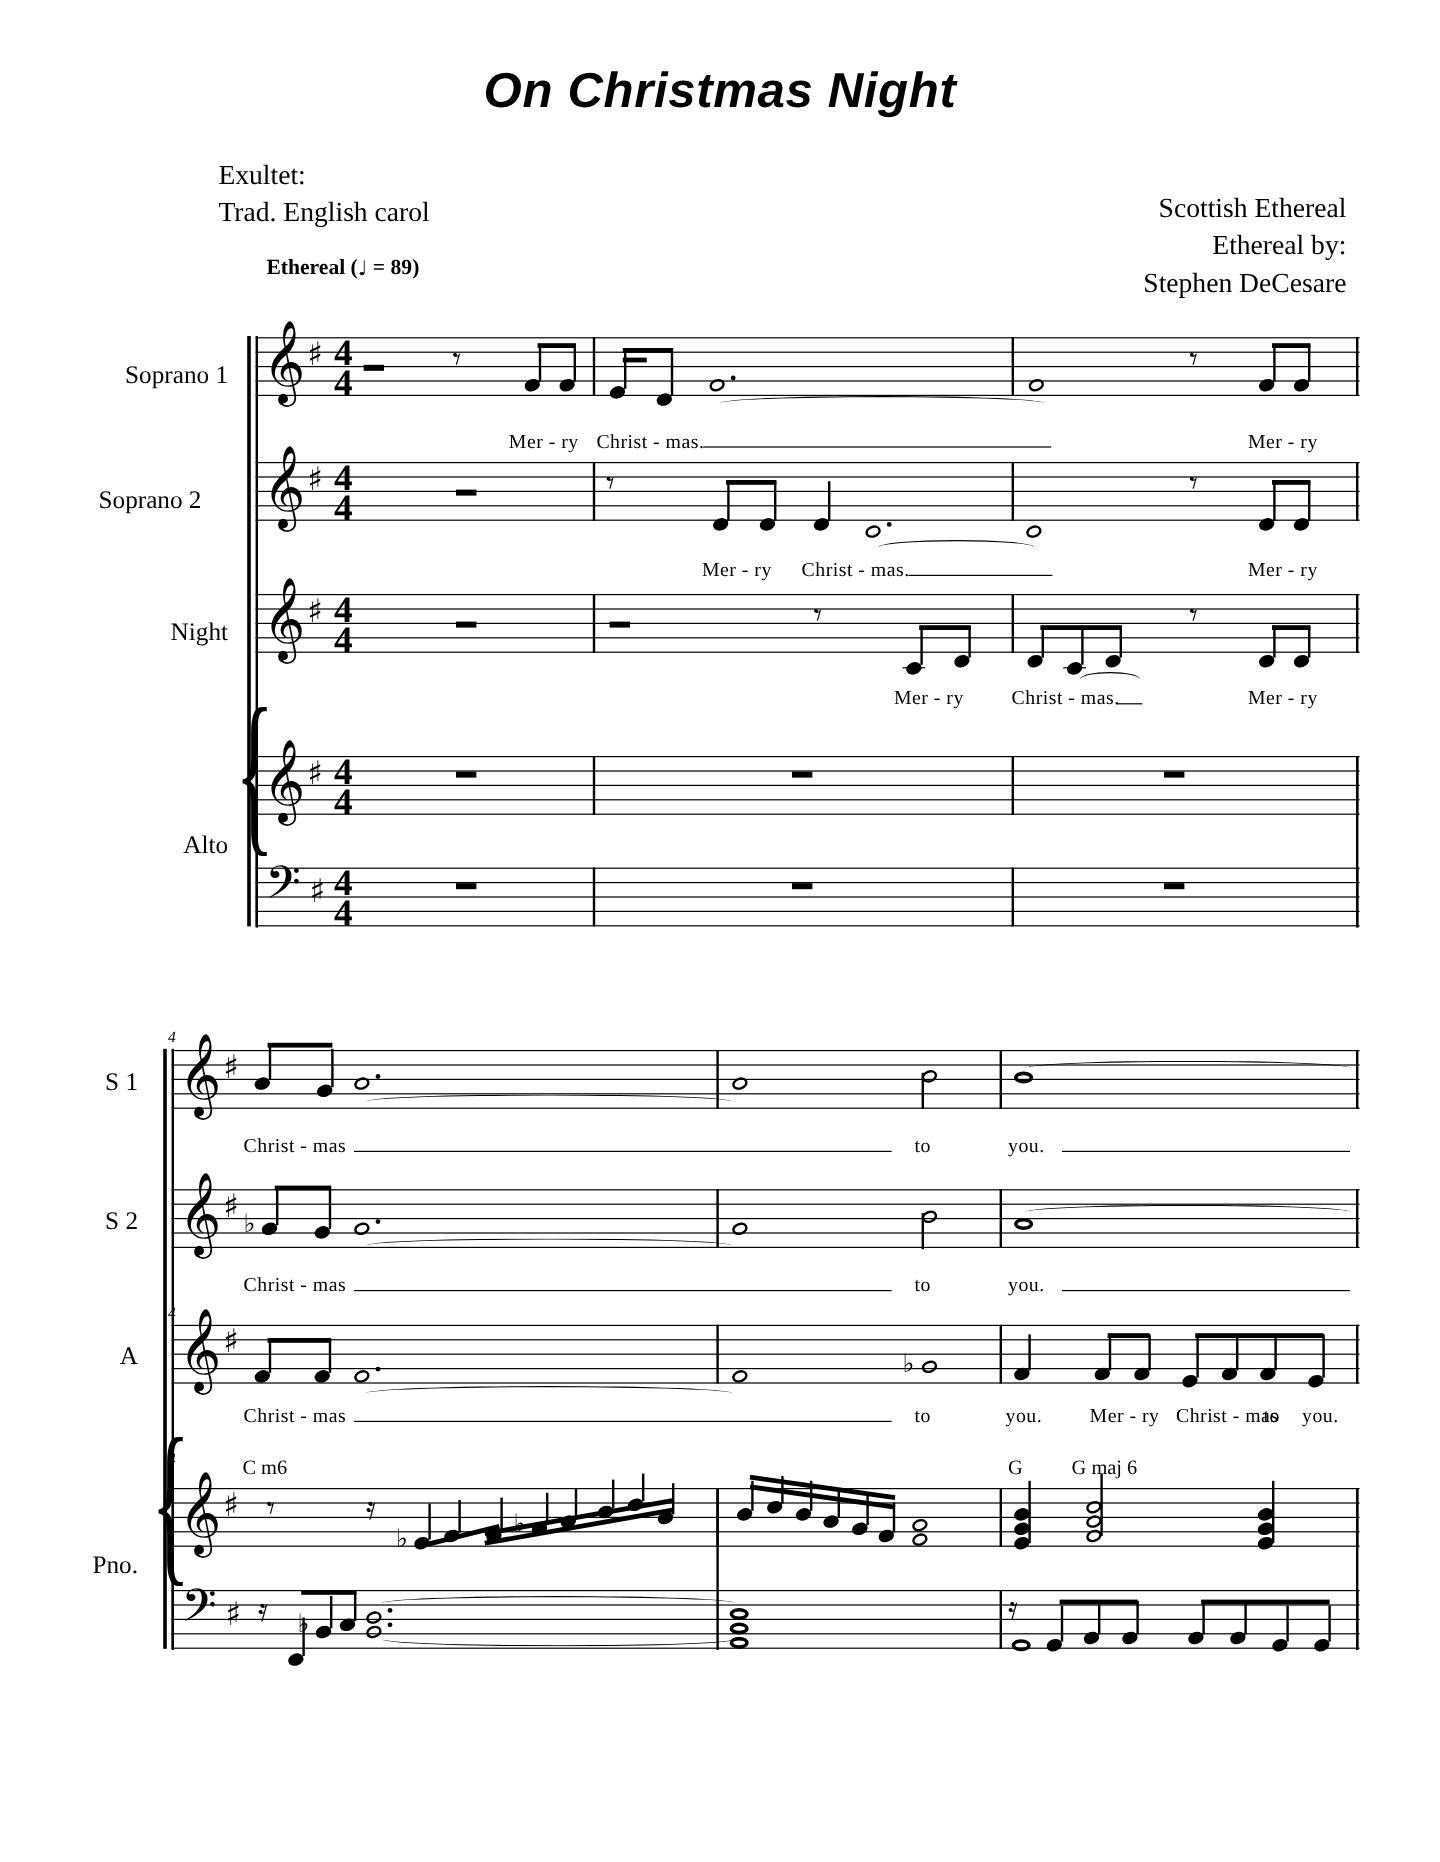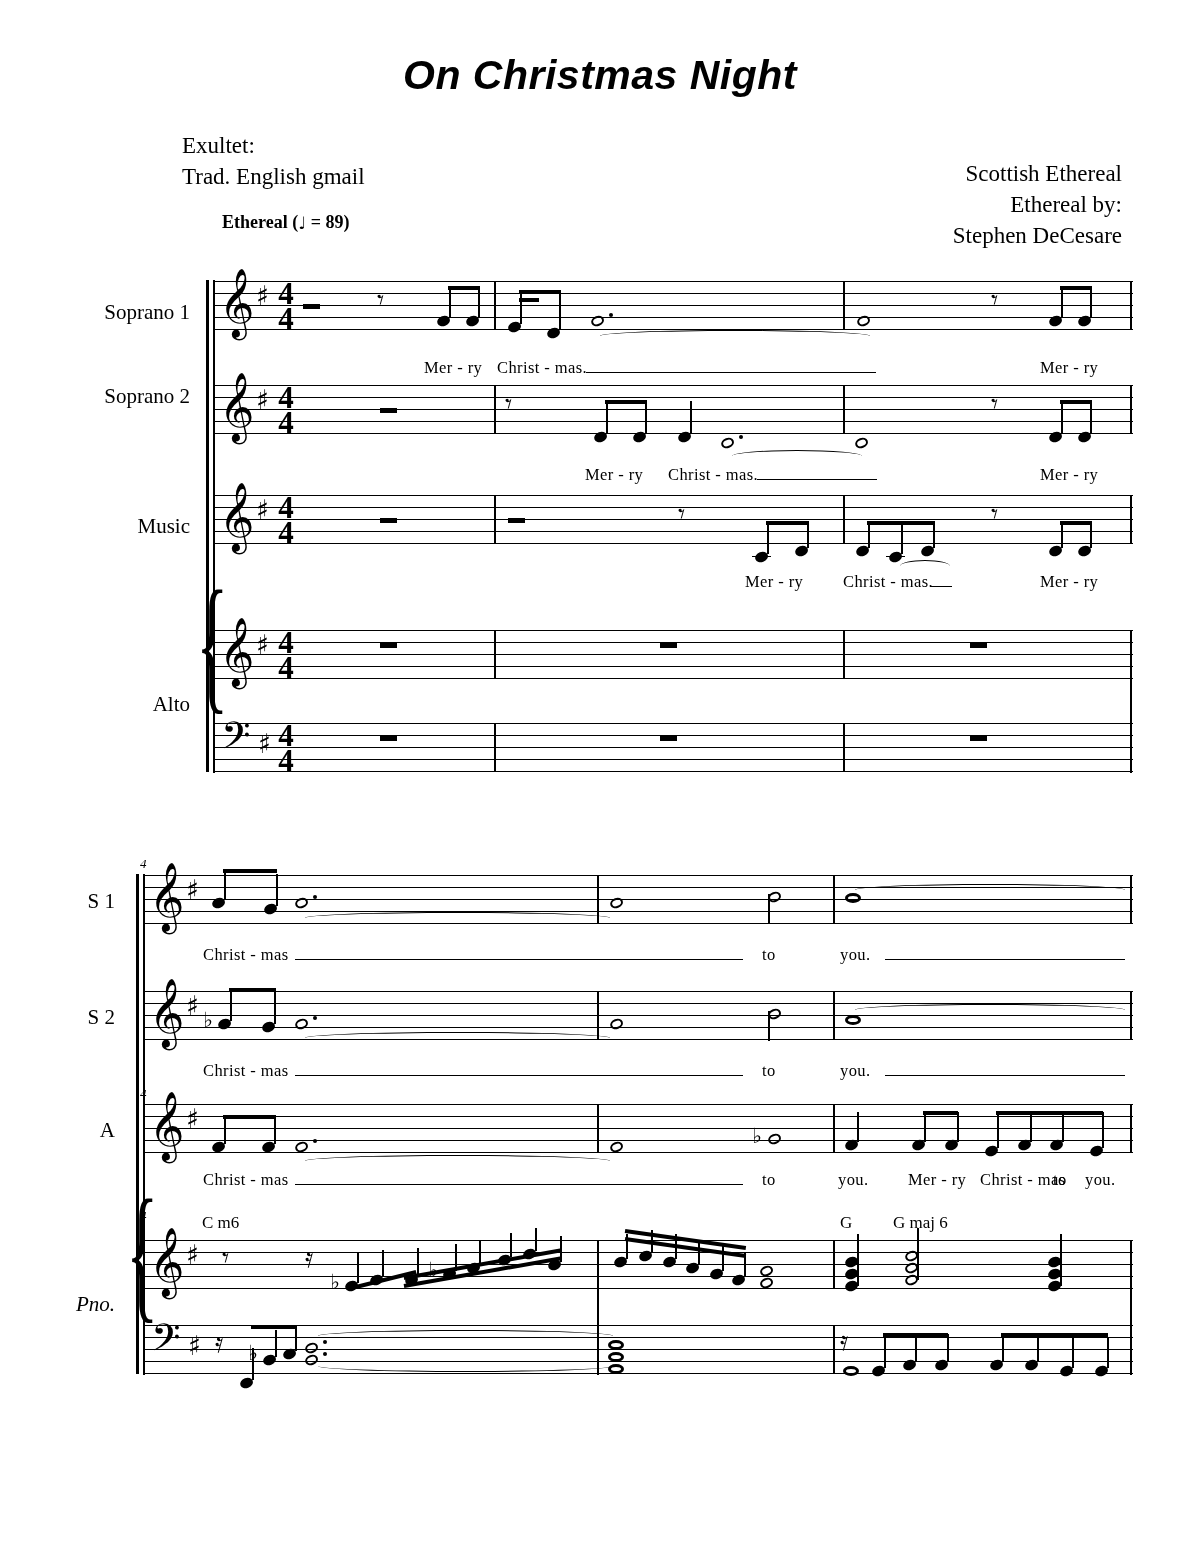--- a/index.html
+++ b/index.html
@@ -243,21 +243,21 @@
 </style>
 </head>
 <body>
 
 <div class="page">
 
   <div class="title">On Christmas Night</div>
 
   <div class="lyrics-credit">
     <div>Exultet:</div>
-    <div>Trad. English gmail</div>
+    <div>Trad. English carol</div>
   </div>
 
   <div class="right-credit">
     <div>Scottish Ethereal</div>
     <div>Ethereal by:</div>
     <div>Stephen DeCesare</div>
   </div>
 
   <div class="tempo">
     <span>Ethereal</span>
@@ -312,21 +312,21 @@
     <div class="nh" style="left:1078px; top:316px;"></div>
     <div class="stem" style="left:1090px; top:287px; height:31px;"></div>
     <div class="beam" style="left:1060px; top:286px; width:32px;"></div>
     <div class="barline" style="left:1130px; top:281px; height:49px;"></div>
 
     <div class="lyric" style="left:424px; top:358px;">Mer - ry</div>
     <div class="lyric" style="left:497px; top:358px;">Christ - mas.</div>
     <div class="lyric-ext" style="left:586px; top:372px; width:290px;"></div>
     <div class="lyric" style="left:1040px; top:358px;">Mer - ry</div>
 
-    <div class="instr-label" style="left:60px; top:384px; width:130px;">Soprano 2</div>
+    <div class="instr-label" style="left:60px; top:404px; width:130px;text-align:center;">Soprano 2</div>
     <div class="staff" style="left:213px; top:385px; width:920px; height:50px;">
       <div class="line" style="top:0px;"></div>
       <div class="line" style="top:12px;"></div>
       <div class="line" style="top:24px;"></div>
       <div class="line" style="top:36px;"></div>
       <div class="line" style="top:48px;"></div>
     </div>
     <div class="gl clef-treble" style="left:219px; top:376px;">𝄞</div>
     <div class="keysig" style="left:256px; top:384px;">♯</div>
     <div class="timesig" style="left:272px; top:385px; width:28px;">
@@ -353,21 +353,21 @@
     <div class="stem" style="left:1061px; top:401px; height:33px;"></div>
     <div class="nh" style="left:1078px; top:432px;"></div>
     <div class="stem" style="left:1090px; top:401px; height:33px;"></div>
     <div class="beam" style="left:1060px; top:400px; width:32px;"></div>
     <div class="barline" style="left:1130px; top:385px; height:49px;"></div>
     <div class="lyric" style="left:585px; top:465px;">Mer - ry</div>
     <div class="lyric" style="left:668px; top:465px;">Christ - mas.</div>
     <div class="lyric-ext" style="left:757px; top:479px; width:120px;"></div>
     <div class="lyric" style="left:1040px; top:465px;">Mer - ry</div>
 
-    <div class="instr-label" style="left:60px; top:514px; width:130px;">Music</div>
+    <div class="instr-label" style="left:60px; top:514px; width:130px;">Night</div>
     <div class="staff" style="left:213px; top:495px; width:920px; height:50px;">
       <div class="line" style="top:0px;"></div>
       <div class="line" style="top:12px;"></div>
       <div class="line" style="top:24px;"></div>
       <div class="line" style="top:36px;"></div>
       <div class="line" style="top:48px;"></div>
     </div>
     <div class="gl clef-treble" style="left:219px; top:486px;">𝄞</div>
     <div class="keysig" style="left:256px; top:494px;">♯</div>
     <div class="timesig" style="left:272px; top:495px; width:28px;">
@@ -571,21 +571,21 @@
     <div class="lyric" style="left:203px; top:1170px;">Christ - mas</div>
     <div class="lyric-ext" style="left:295px; top:1184px; width:448px;"></div>
     <div class="lyric" style="left:762px; top:1170px;">to</div>
     <div class="lyric" style="left:838px; top:1170px;">you.</div>
     <div class="lyric" style="left:908px; top:1170px;">Mer - ry</div>
     <div class="lyric" style="left:980px; top:1170px;">Christ - mas</div>
     <div class="lyric" style="left:1053px; top:1170px;">to</div>
     <div class="lyric" style="left:1085px; top:1170px;">you.</div>
 
     <div class="measure-num" style="left:140px; top:1208px;">4</div>
-    <div class="instr-label" style="left:20px; top:1292px; width:95px;font-style:italic;">Pno.</div>
+    <div class="instr-label" style="left:20px; top:1292px; width:95px;">Pno.</div>
     <div class="brace" style="left:126px; top:1177px;">{</div>
 
     <div class="chordname" style="left:202px; top:1213px;">C m6</div>
     <div class="chordname" style="left:840px; top:1213px;">G</div>
     <div class="chordname" style="left:893px; top:1213px;">G maj 6</div>
 
     <div class="staff" style="left:143px; top:1240px; width:990px; height:50px;">
       <div class="line" style="top:0px;"></div>
       <div class="line" style="top:12px;"></div>
       <div class="line" style="top:24px;"></div>

